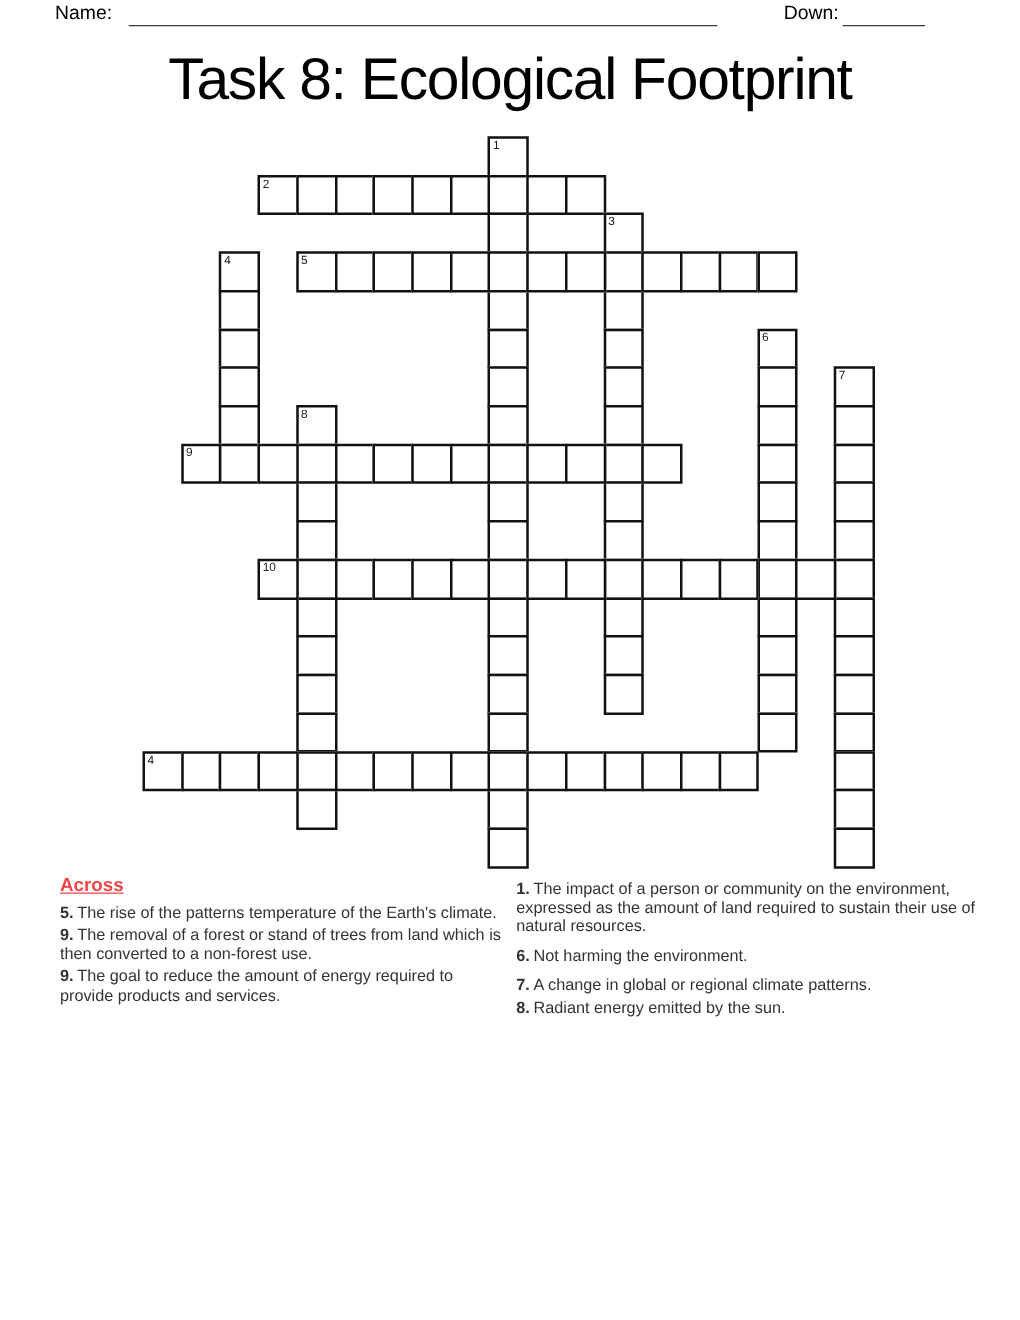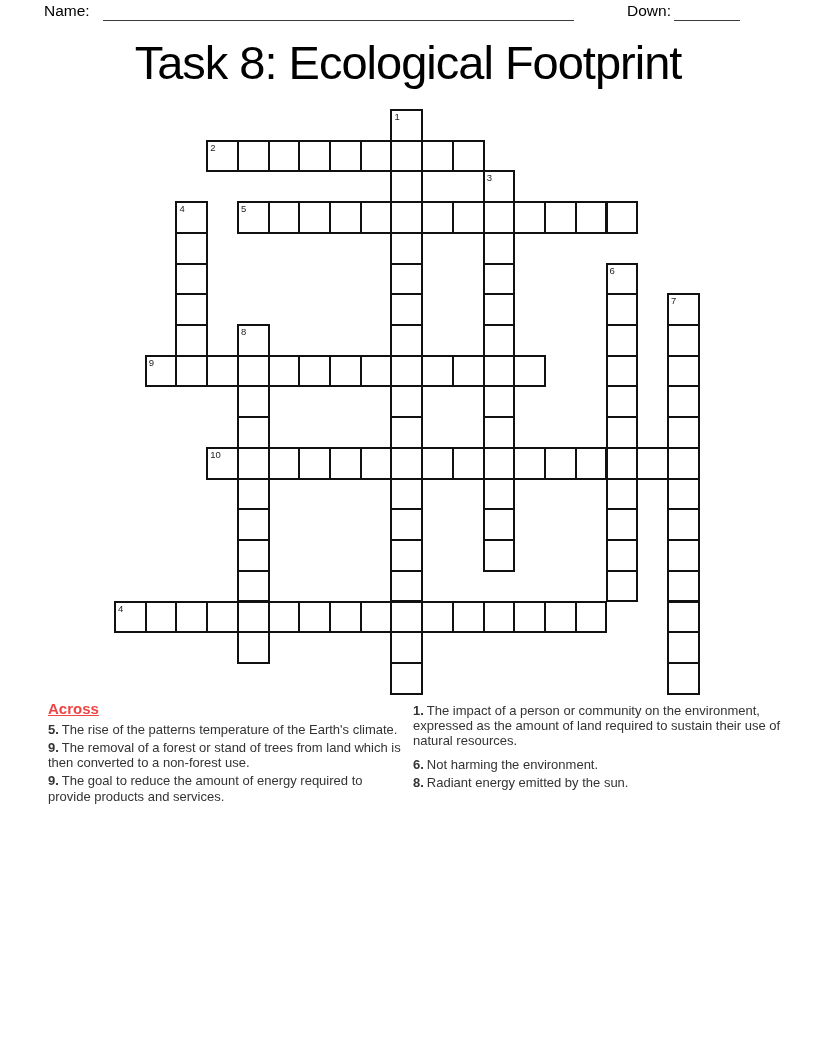--- a/index.html
+++ b/index.html
@@ -220,15 +220,16 @@
       <p class="clue"><b>5.</b><span>The rise of the patterns temperature of the Earth's climate.</span></p>
       <p class="clue"><b>9.</b><span>The removal of a forest or stand of trees from land which is then converted to a non-forest use.</span></p>
       <p class="clue"><b>9.</b><span>The goal to reduce the amount of energy required to provide products and services.</span></p>
     </div>
 </div>
 
 <div class="clues-col" id="down-col">
   <div>
       <p class="clue"><b>1.</b><span>The impact of a person or community on the environment, expressed as the amount of land required to sustain their use of natural resources.</span></p>
       <p class="clue sp"><b>6.</b><span>Not harming the environment.</span></p>
+      <p class="clue sp"><b>7.</b><span>A change in global or regional climate patterns.</span></p>
       <p class="clue"><b>8.</b><span>Radiant energy emitted by the sun.</span></p>
     </div>
 </div>
 
 </body></html>

